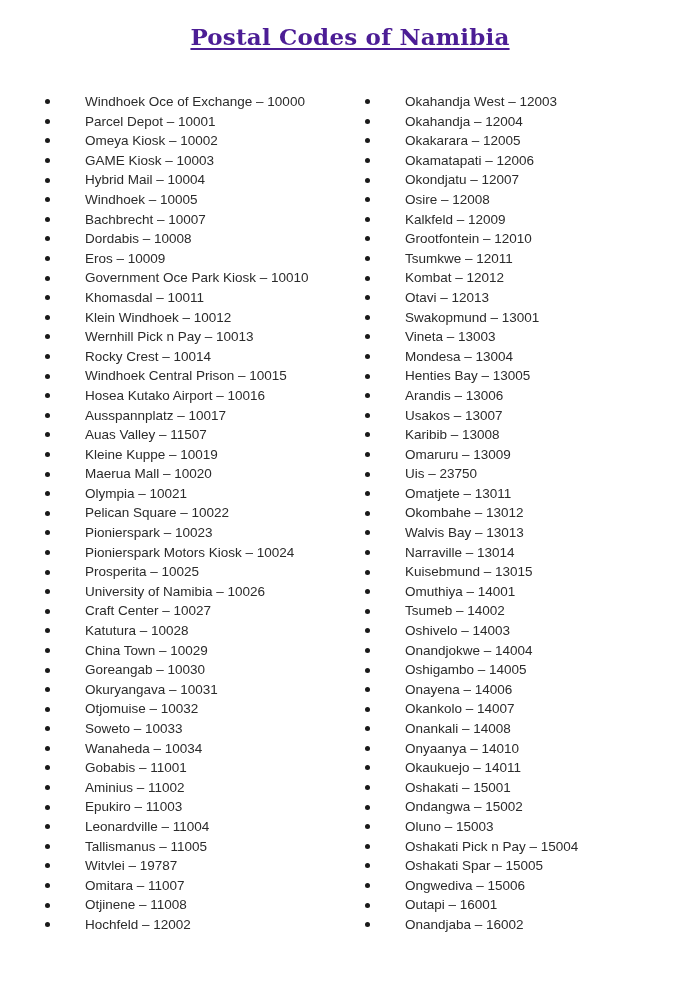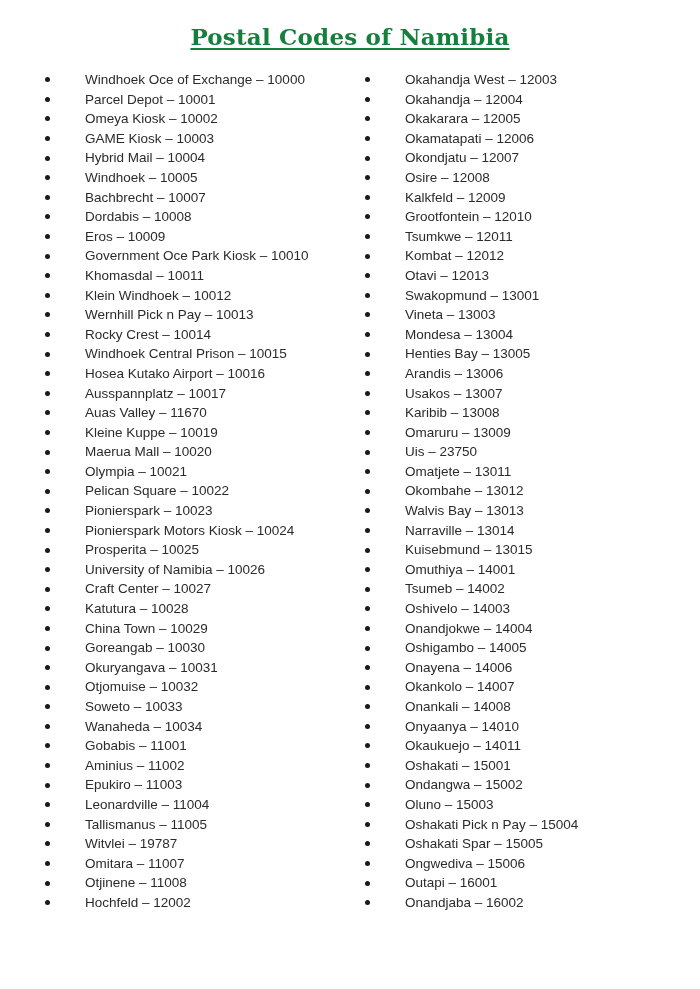--- a/index.html
+++ b/index.html
@@ -9,31 +9,31 @@
     background: #ffffff;
     overflow: hidden;
   }
   h1.doc-title {
     margin-top: 21px;
     text-align: center;
     font-family: "DejaVu Serif", "Liberation Serif", serif;
     font-weight: bold;
     font-size: 23px;
     line-height: 31px;
-    color: #15803d;
+    color: #4c1d95;
     letter-spacing: 0.2px;
   }
   h1.doc-title .title-text {
     text-decoration: underline;
     text-decoration-thickness: 2px;
     text-underline-offset: 3px;
   }
   .columns {
     display: flex;
-    margin-top: 18px;
+    margin-top: 40px;
     padding-left: 43px;
     font-family: "Liberation Sans", "DejaVu Sans", sans-serif;
     font-size: 13.5px;
     color: #2b2b2b;
   }
   .col { list-style: none; }
   .col-left  { width: 320px; flex: 0 0 320px; }
   .col-right { flex: 1 1 auto; }
   .col li {
     position: relative;
@@ -73,21 +73,21 @@
       <li><span class="bullet"></span><span>Dordabis – 10008</span></li>
       <li><span class="bullet"></span><span>Eros – 10009</span></li>
       <li><span class="bullet"></span><span>Government Oce Park Kiosk – 10010</span></li>
       <li><span class="bullet"></span><span>Khomasdal – 10011</span></li>
       <li><span class="bullet"></span><span>Klein Windhoek – 10012</span></li>
       <li><span class="bullet"></span><span>Wernhill Pick n Pay – 10013</span></li>
       <li><span class="bullet"></span><span>Rocky Crest – 10014</span></li>
       <li><span class="bullet"></span><span>Windhoek Central Prison – 10015</span></li>
       <li><span class="bullet"></span><span>Hosea Kutako Airport – 10016</span></li>
       <li><span class="bullet"></span><span>Ausspannplatz – 10017</span></li>
-      <li><span class="bullet"></span><span>Auas Valley – 11670</span></li>
+      <li><span class="bullet"></span><span>Auas Valley – 11507</span></li>
       <li><span class="bullet"></span><span>Kleine Kuppe – 10019</span></li>
       <li><span class="bullet"></span><span>Maerua Mall – 10020</span></li>
       <li><span class="bullet"></span><span>Olympia – 10021</span></li>
       <li><span class="bullet"></span><span>Pelican Square – 10022</span></li>
       <li><span class="bullet"></span><span>Pionierspark – 10023</span></li>
       <li><span class="bullet"></span><span>Pionierspark Motors Kiosk – 10024</span></li>
       <li><span class="bullet"></span><span>Prosperita – 10025</span></li>
       <li><span class="bullet"></span><span>University of Namibia – 10026</span></li>
       <li><span class="bullet"></span><span>Craft Center – 10027</span></li>
       <li><span class="bullet"></span><span>Katutura – 10028</span></li>

